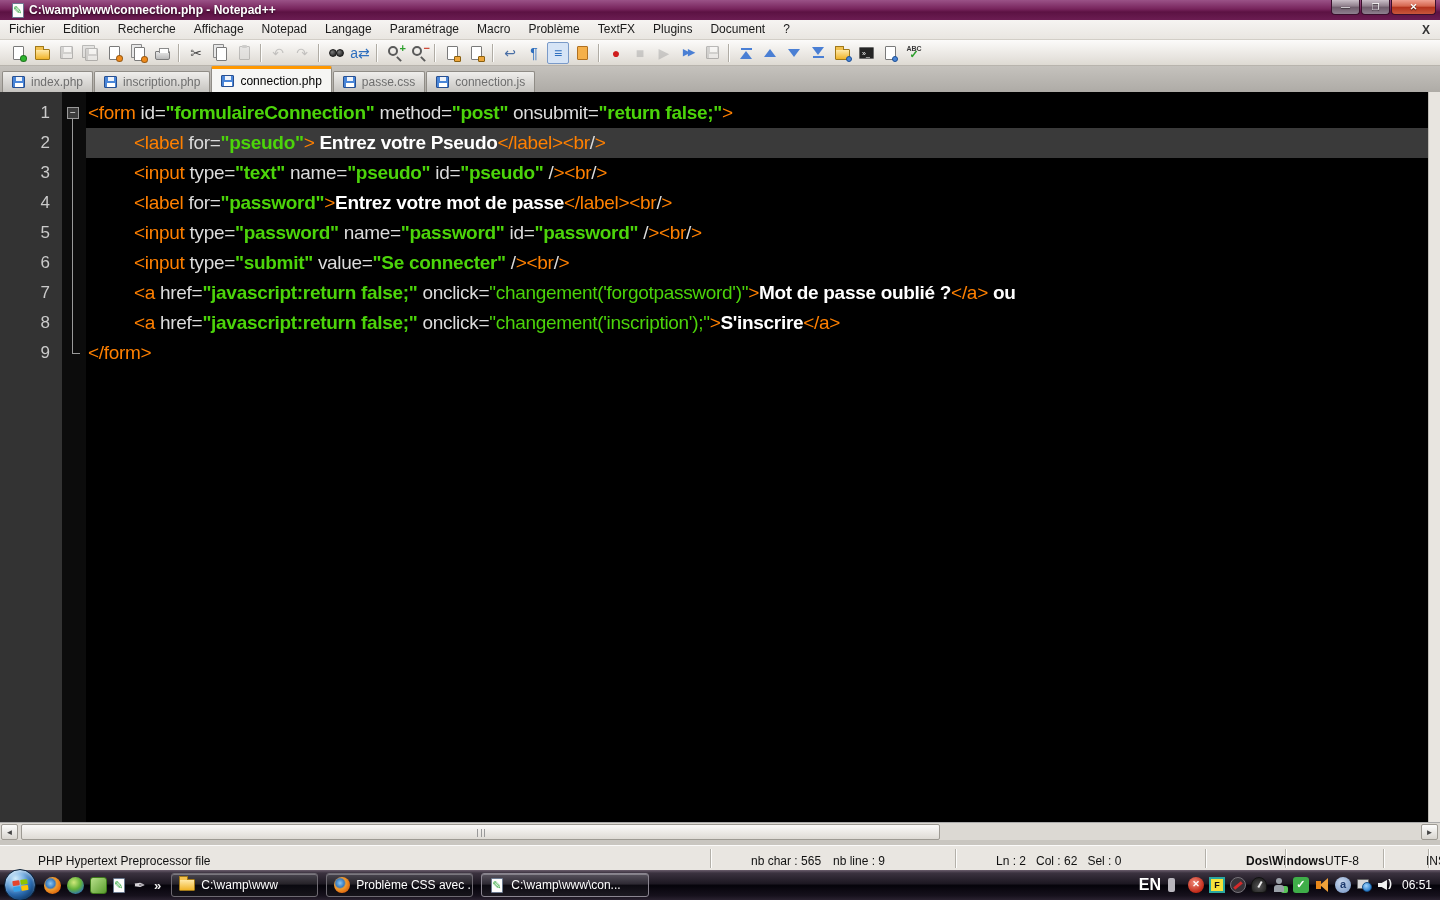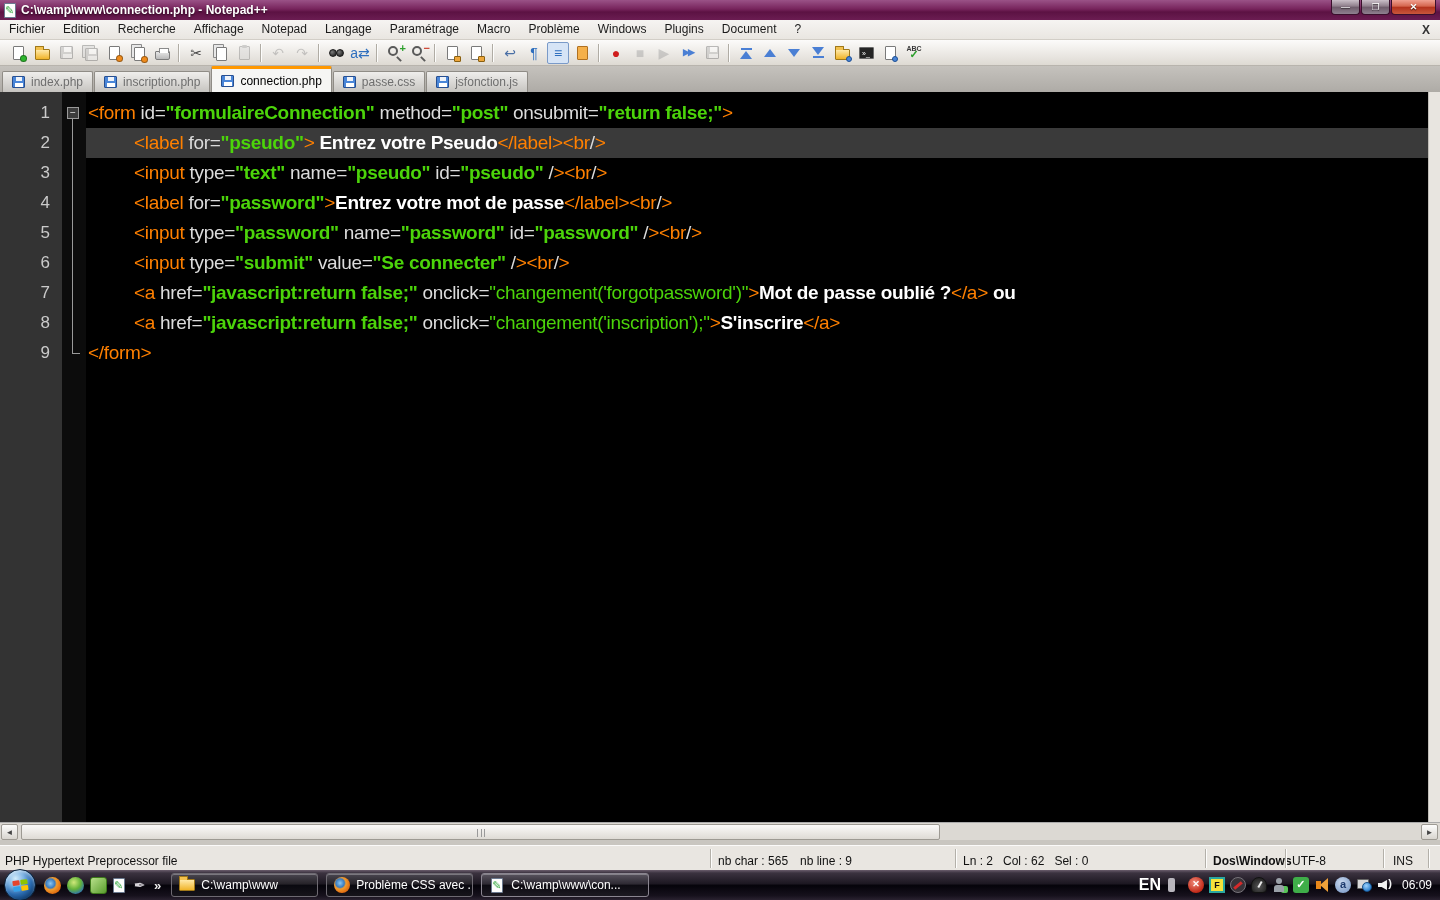--- a/index.html
+++ b/index.html
@@ -2,21 +2,21 @@
 <html style="--c-tag: #ff8000; --c-attr: #dcdcdc; --c-val: #4cd40a; --c-txt: #ffffff; --c-accent: #ff9800; --c-curline: #3a3a3a;"><head>
 <meta charset="utf-8">
 <style>
   * { margin:0; padding:0; box-sizing:border-box; }
   html,body { width:1440px; height:900px; overflow:hidden; font-family:"Liberation Sans", sans-serif; }
   .screen { position:relative; width:1440px; height:900px; background:#000; }
 
   
   .titlebar { position:absolute; left:0; top:0; width:1440px; height:20px;
     background:linear-gradient(180deg,#9a5287 0%, #77245c 45%, #5c1243 60%, #6b1d52 100%);
-    display:flex; align-items:center; padding-left:4px; }
+    display:flex; align-items:center; padding-left:12px; }
   .title-text { color:#fff; font-size:12px; font-weight:bold; margin-left:5px; text-shadow:0 1px 2px rgba(0,0,0,.6); white-space:pre; }
   .winbtns { position:absolute; right:4px; top:0; display:flex; }
   .wbtn { height:15px; width:29px; margin-left:1px; border:1px solid #3a0f2c; border-top:none;
     border-radius:0 0 4px 4px; background:linear-gradient(180deg,#cabfc8,#8d7d8a 45%,#6d5c6a 50%,#8f8090);
     color:#fff; font-size:9px; text-align:center; line-height:14px; text-shadow:0 1px 1px rgba(0,0,0,.7); cursor:default; }
   .wbtn.close { width:45px; background:linear-gradient(180deg,#f0a091,#d4654d 45%,#b3321c 50%,#c8573c); font-weight:bold; }
 
   
   .menubar { position:absolute; left:0; top:20px; width:1440px; height:20px;
     background:linear-gradient(180deg,#f6f4f2,#e9e6e1); border-bottom:1px solid #d2cec7;
@@ -101,21 +101,21 @@
   .hs-arrow.right { right:2px; }
   .hs-thumb { position:absolute; left:21px; top:1px; width:919px; height:16px; background:linear-gradient(180deg,#fbfaf9,#dedbd5); border:1px solid #9d9a93; border-radius:2px; }
   .hs-grip { position:absolute; left:50%; top:4px; width:8px; height:8px; margin-left:-4px;
     border-left:1px solid #9a9a9a; border-right:1px solid #9a9a9a; }
   .hs-grip::before { content:""; position:absolute; left:3px; top:0; width:1px; height:8px; background:#9a9a9a; }
 
   
   .statusfill { position:absolute; left:0; top:840px; width:1440px; height:5px; background:#c9c6c0; }
   .statusbar { position:absolute; left:0; top:845px; width:1440px; height:25px; background:#e9e6e1;
     border-top:1px solid #fbfaf9; font-size:12px; color:#111; }
-  .statusbar span { position:absolute; top:3px; line-height:25px; white-space:pre; }
+  .statusbar span { position:absolute; top:3px; line-height:25px; white-space:pre;margin-left:33px; }
   .st-doctype { left:5px; } .st-chars { left:718px; } .st-lines { left:800px; }
   .st-caret { left:963px; } .st-eol { left:1213px;font-weight:bold; } .st-enc { left:1292px; } .st-ins { left:1393px; }
   .st-sep { position:absolute; top:3px; width:2px; height:19px; border-left:1px solid #b3b0a9; border-right:1px solid #fdfdfc; }
   .sp1{left:710px;} .sp2{left:955px;} .sp3{left:1205px;} .sp4{left:1285px;} .sp5{left:1383px;} .sp6{left:1428px;}
 
   
   .taskbar { position:absolute; left:0; top:870px; width:1440px; height:30px;
     background:linear-gradient(180deg,#6a5d6c 0%, #3b323f 10%, #1d1822 45%, #05030a 52%, #16111c 85%, #2a2230 100%);
     display:flex; align-items:center; }
   .orb { width:32px; height:32px; border-radius:50%; margin:0 8px 0 4px; position:relative; flex:none;
@@ -187,21 +187,21 @@
   <div class="menubar" id="menubar">
       <div class="menu-item">Fichier</div>
       <div class="menu-item">Edition</div>
       <div class="menu-item">Recherche</div>
       <div class="menu-item">Affichage</div>
       <div class="menu-item">Notepad</div>
       <div class="menu-item">Langage</div>
       <div class="menu-item">Paramétrage</div>
       <div class="menu-item">Macro</div>
       <div class="menu-item">Problème</div>
-      <div class="menu-item">Windows</div>
+      <div class="menu-item">TextFX</div>
       <div class="menu-item">Plugins</div>
       <div class="menu-item">Document</div>
       <div class="menu-item">?</div>
       <div class="menu-close">X</div>
     </div>
 
   <div class="toolbar" id="toolbar">
       <div class="tb-btn">
         <div class="ic-doc">
           <div class="ic-badge" style="background: rgb(45, 181, 45);"></div>
@@ -363,21 +363,21 @@
       <div class="tab active">
         <div class="tab-floppy"></div>
         <div style="white-space: nowrap;">connection.php</div>
       </div>
       <div class="tab">
         <div class="tab-floppy"></div>
         <div style="white-space: nowrap;">passe.css</div>
       </div>
       <div class="tab">
         <div class="tab-floppy"></div>
-        <div style="white-space: nowrap;">jsfonction.js</div>
+        <div style="white-space: nowrap;">connection.js</div>
       </div>
     </div>
 
   <div class="editor">
     <div class="gutter" id="gutter">
         <div>1</div>
         <div>2</div>
         <div>3</div>
         <div>4</div>
         <div>5</div>
@@ -469,17 +469,17 @@
           <div class="tray-ico tr-gauge"></div>
           <div class="tray-ico tr-person">
             <i></i>
           </div>
           <div class="tray-ico tr-check">✓</div>
           <div class="tray-ico tr-horn"></div>
           <div class="tray-ico tr-abadge">a</div>
           <div class="tray-ico tr-network"></div>
           <div class="tray-ico tr-volume"></div>
         </span>
-      <span class="tray-clock">06:09</span>
+      <span class="tray-clock">06:51</span>
     </div>
   </div>
 
 </div>
 
 </body></html>

